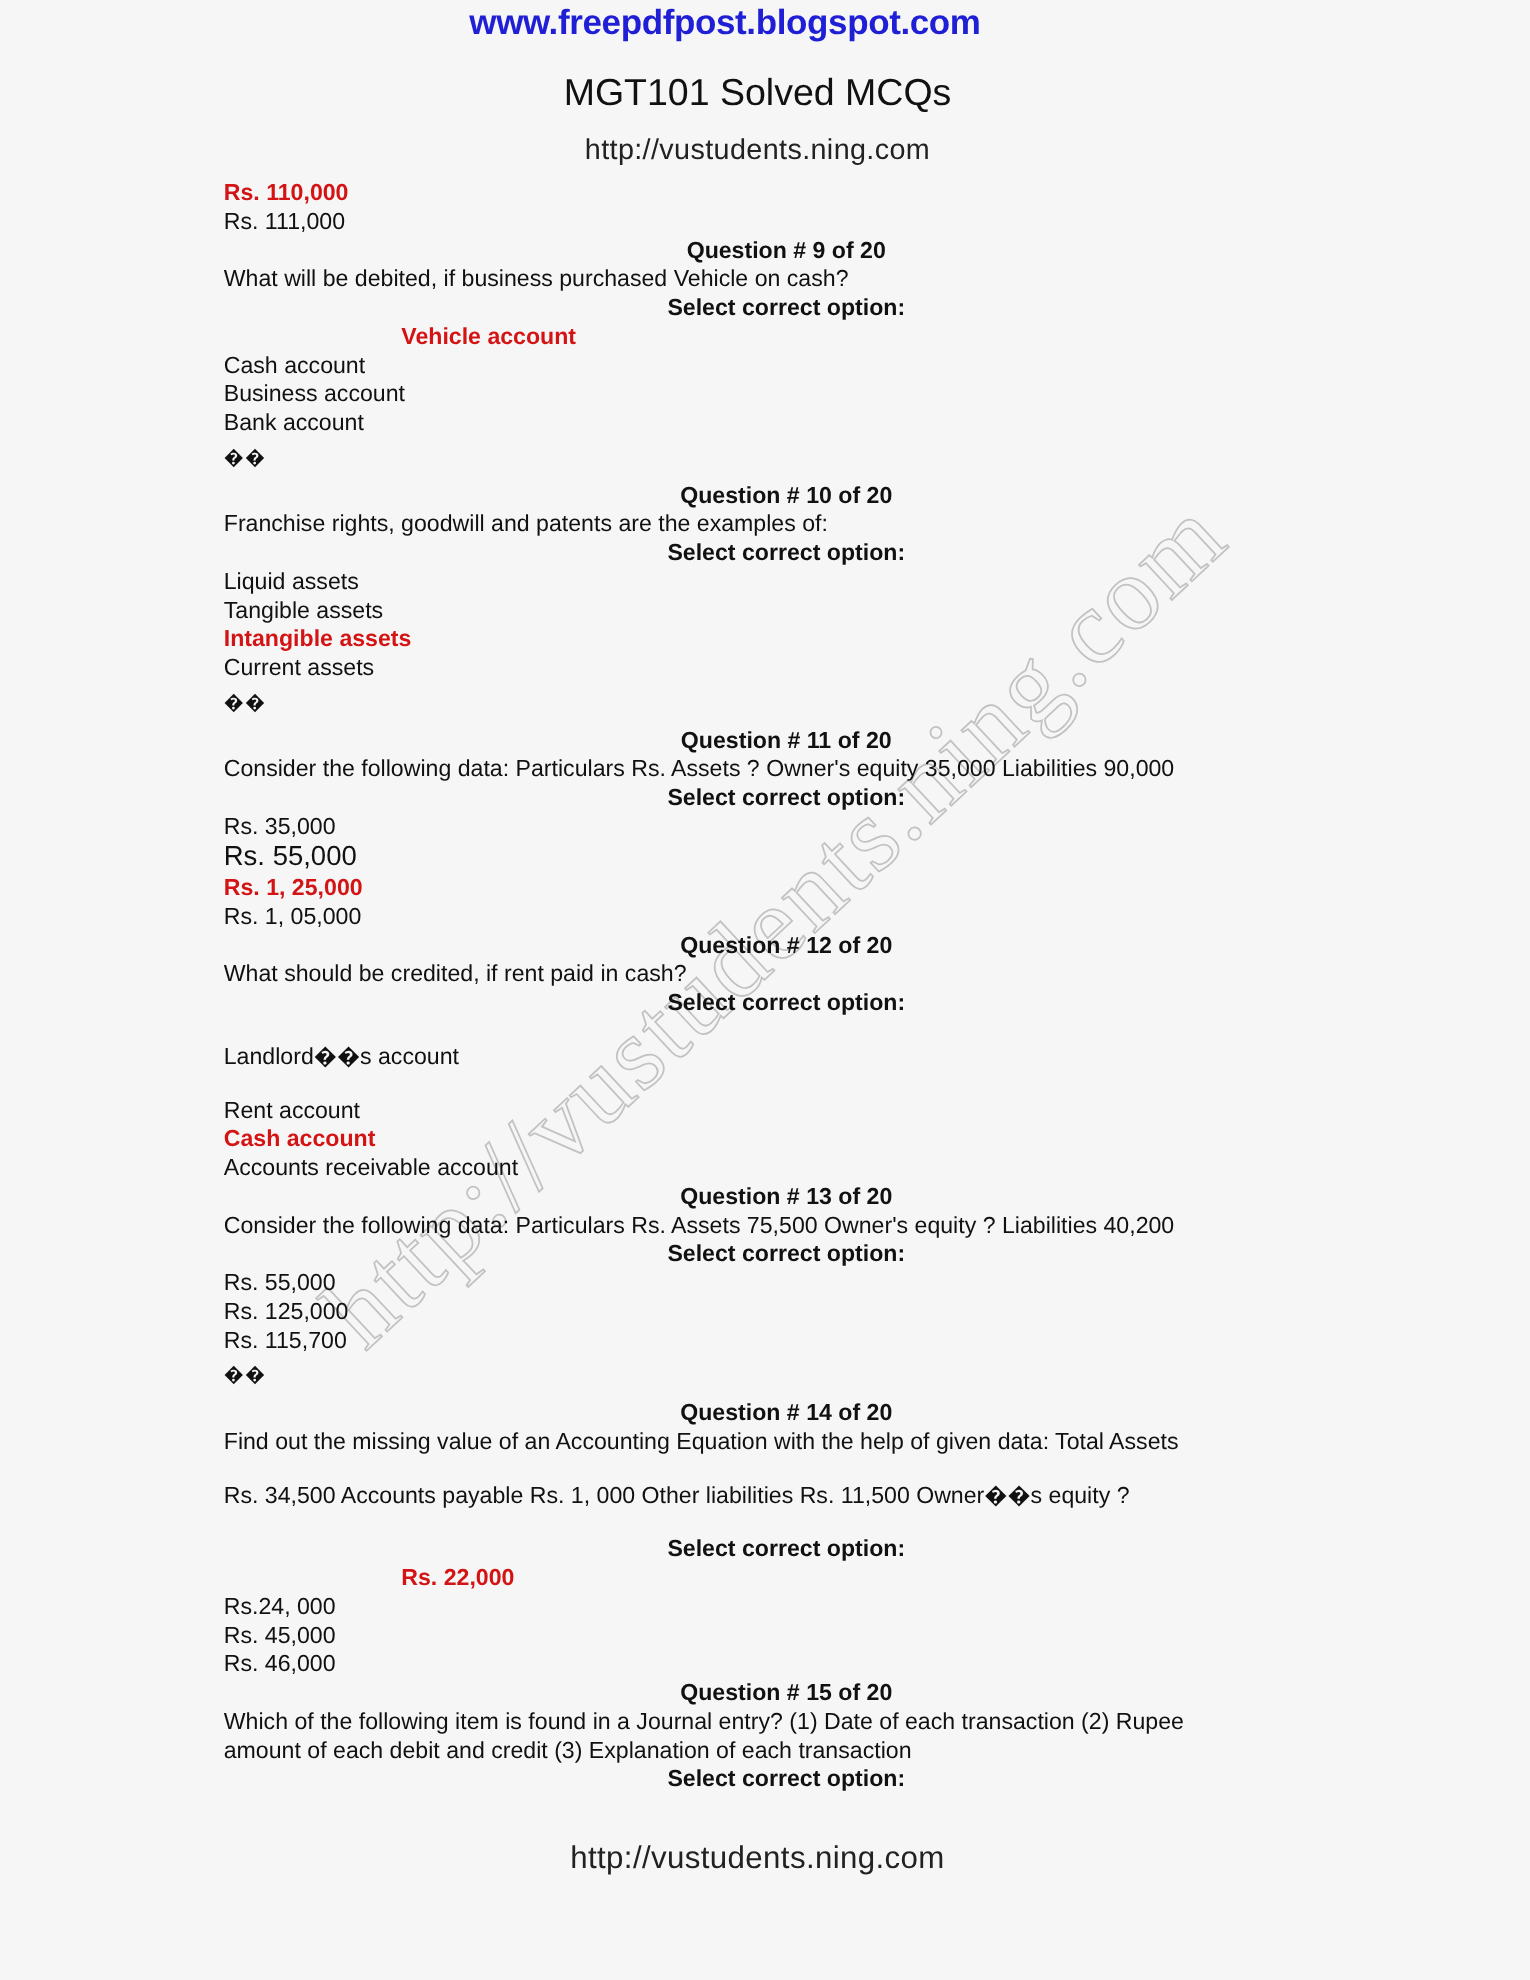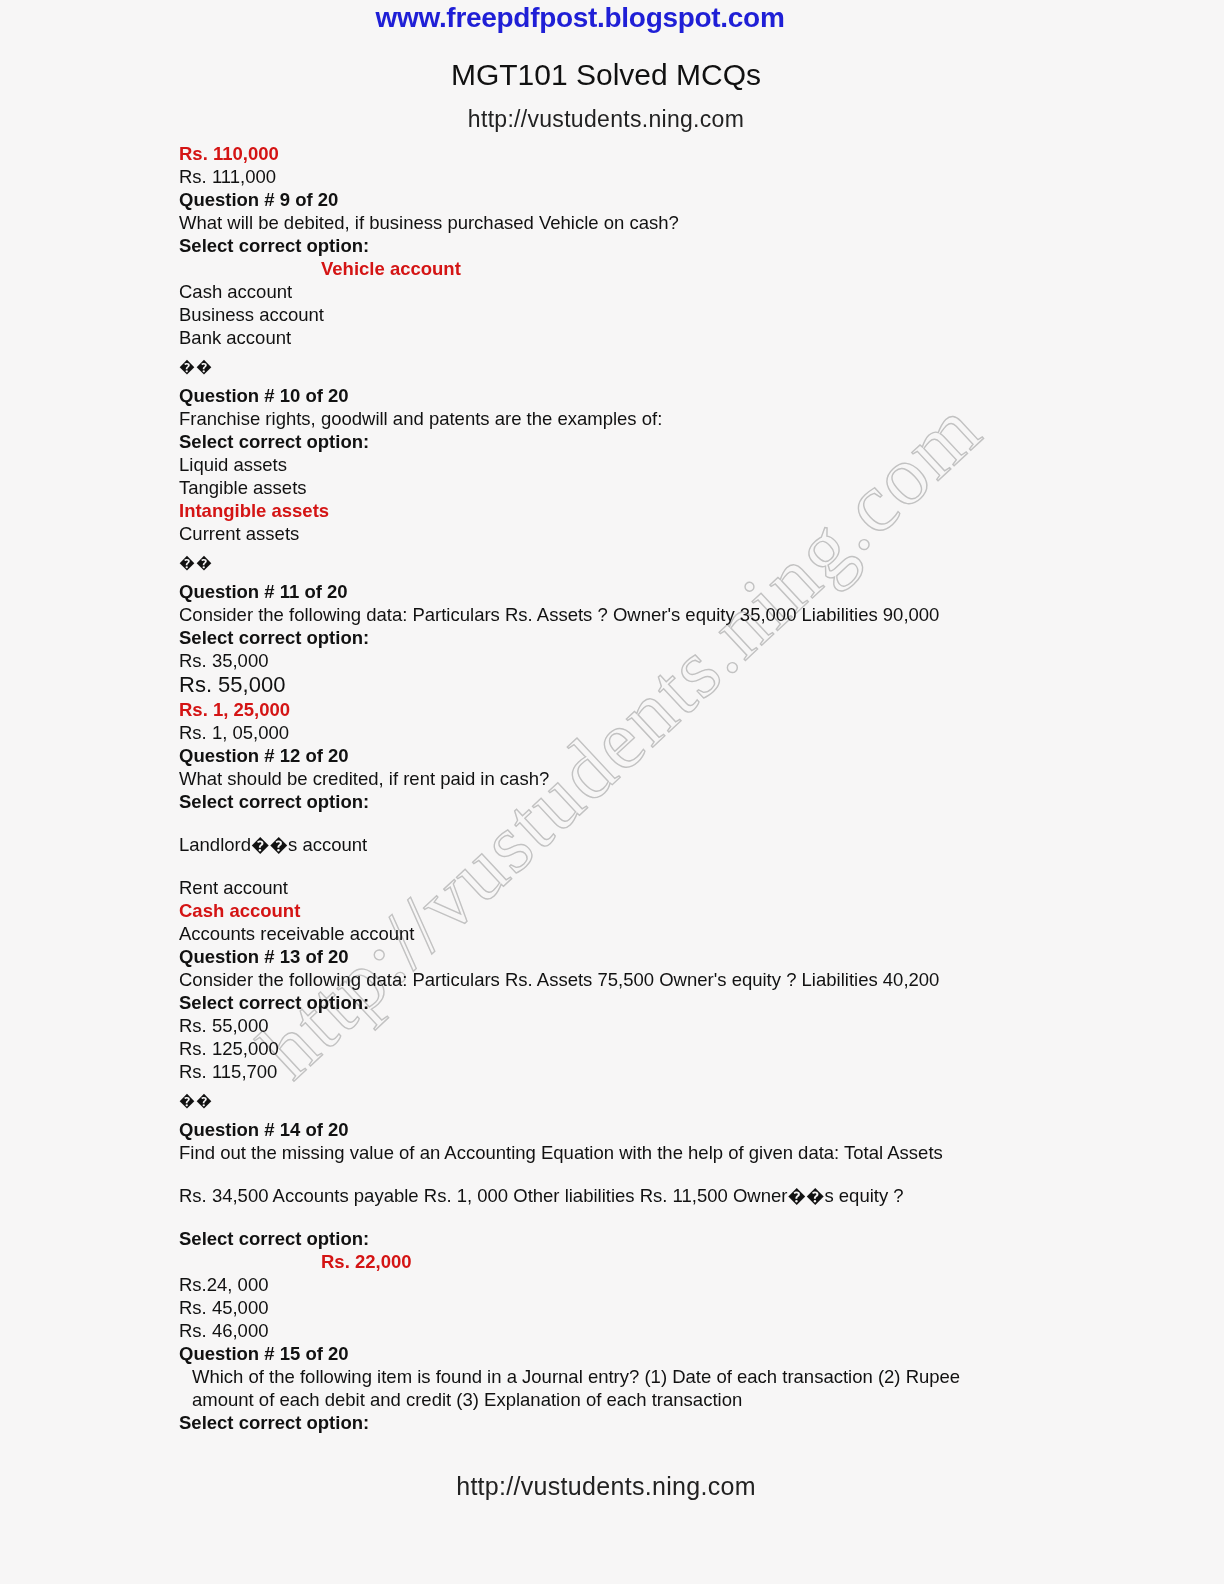--- a/index.html
+++ b/index.html
@@ -24,21 +24,21 @@
   }
   .footer-url {
     position: absolute; left: 0; top: 1472px; width: 1212px; text-align: center;
     font-size: 25px; color: #222; letter-spacing: 0.3px;
   }
   .content {
     position: absolute; left: 179px; top: 142px; width: 900px;
     font-size: 18.5px; line-height: 23px;
   }
   .line { white-space: nowrap; }
-  .bold { font-weight: bold; }
+  .bold { font-weight: bold; text-align: center; }
   .red { color: #d41414; font-weight: bold; }
   .indent { padding-left: 142px; }
   .big { font-size: 22px; line-height: 26px; }
   .gap { margin-top: 20px; }
   .sym { font-size: 16px; margin-top: 6px; margin-bottom: 6px; letter-spacing: 1px; }
   .wrap { white-space: normal; }
   .watermark {
     position: absolute; left: 120px; top: 690px; width: 1000px; text-align: center;
     font-family: "Liberation Serif", serif; font-size: 84px; color: transparent;
     -webkit-text-stroke: 1.4px #b9b9b9;
@@ -105,17 +105,17 @@
   <div class="line bold">Question # 14 of 20</div>
   <div class="line">Find out the missing value of an Accounting Equation with the help of given data: Total Assets</div>
   <div class="line gap">Rs. 34,500 Accounts payable Rs. 1, 000 Other liabilities Rs. 11,500 Owner��s equity ?</div>
   <div class="line bold gap">Select correct option:</div>
   <div class="line red indent">Rs. 22,000</div>
   <div class="line">Rs.24, 000</div>
   <div class="line">Rs. 45,000</div>
   <div class="line">Rs. 46,000</div>
 
   <div class="line bold">Question # 15 of 20</div>
-  <div class="wrap" style="width:830px;margin-left:13px;">Which of the following item is found in a Journal entry? (1) Date of each transaction (2) Rupee amount of each debit and credit (3) Explanation of each transaction</div>
+  <div class="wrap" style="width:830px;">Which of the following item is found in a Journal entry? (1) Date of each transaction (2) Rupee amount of each debit and credit (3) Explanation of each transaction</div>
   <div class="line bold">Select correct option:</div>
 </div>
 
 <div class="footer-url">http://vustudents.ning.com</div>
 
 </body></html>

